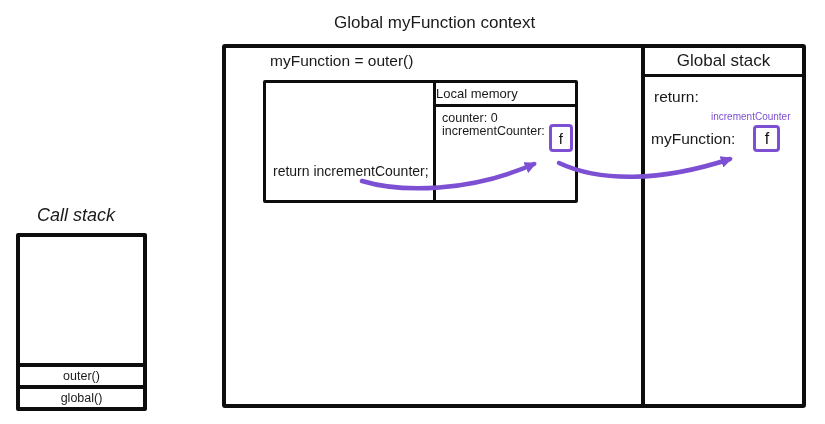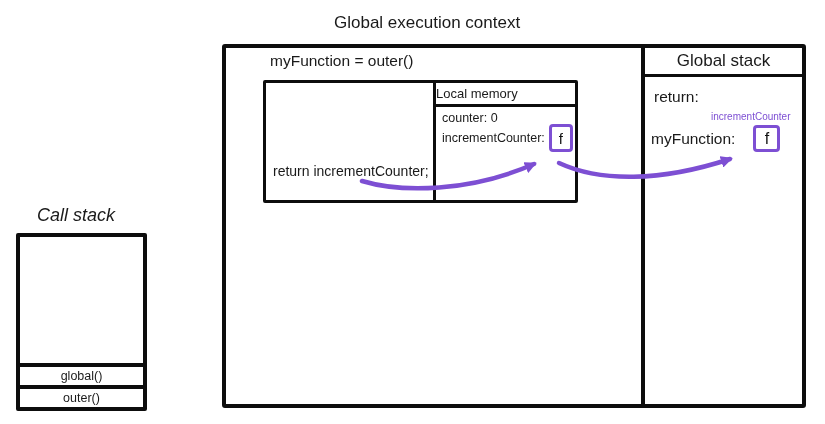--- a/index.html
+++ b/index.html
@@ -27,21 +27,21 @@
     border:3px solid var(--ink);border-radius:2px;display:flex;
   }
   .local-left{width:167px;position:relative;}
   .local-code{left:7px;top:80px;font-size:14px;white-space:nowrap;}
   .local-right{flex:1;border-left:3px solid var(--ink);position:relative;}
   .local-mem-header{
     height:21px;line-height:21px;border-bottom:3px solid var(--ink);
     text-align:left;font-size:13px;
   }
   .local-counter{left:6px;top:28px;font-size:12.5px;}
-  .local-func-row{left:6px;top:41px;display:flex;align-items:center;gap:4px;font-size:12.5px;}
+  .local-func-row{left:6px;top:41px;display:flex;align-items:flex-start;gap:4px;font-size:12.5px;}
   
   .f-box{
     display:inline-flex;align-items:center;justify-content:center;
     box-sizing:border-box;border:3.5px solid var(--purple);border-radius:4px;
     color:#111;background:#fff;
   }
   .f-box-local{width:24px;height:28px;font-size:15px;}
   .f-box-global{width:27px;height:27px;font-size:16px;}
   
   .gm-col{
@@ -66,21 +66,21 @@
     display:flex;align-items:center;justify-content:center;font-size:12.5px;
   }
   
   .arrow-layer{left:0;top:0;width:825px;height:424px;pointer-events:none;}
   .arrow{fill:none;stroke:var(--purple);stroke-width:4.5;stroke-linecap:round;}
   .arrowhead{fill:var(--purple);}
 </style>
 </head>
 <body>
 
-<div class="abs diagram-title">Global execution context</div>
+<div class="abs diagram-title">Global myFunction context</div>
 
 <div class="abs outer-box"></div>
 
 <div class="abs assignment">myFunction = outer()</div>
 
 <div class="abs local-box">
   <div class="local-left">
     <div class="abs local-code">return incrementCounter;</div>
   </div>
   <div class="local-right">
@@ -99,22 +99,22 @@
   <div class="abs gm-annotation">incrementCounter</div>
   <div class="abs gm-func-row">
     <span>myFunction:</span>
     <span class="f-box f-box-global">f</span>
   </div>
 </div>
 
 <div class="abs callstack-title">Call stack</div>
 <div class="abs cs-box">
   <div class="cs-frames">
+    <div class="cs-frame">outer()</div>
     <div class="cs-frame">global()</div>
-    <div class="cs-frame">outer()</div>
   </div>
 </div>
 
 <svg class="abs arrow-layer" viewBox="0 0 825 424" xmlns="http://www.w3.org/2000/svg">
   <defs>
     <marker id="ah" markerUnits="userSpaceOnUse" markerWidth="14" markerHeight="12" refX="9" refY="6" orient="auto">
       <path class="arrowhead" d="M0,0 L12,6 L0,12 Z"></path>
     </marker>
   </defs>
   <path class="arrow" d="M 362 181 C 402 193, 470 192, 534 164" marker-end="url(#ah)"></path>

